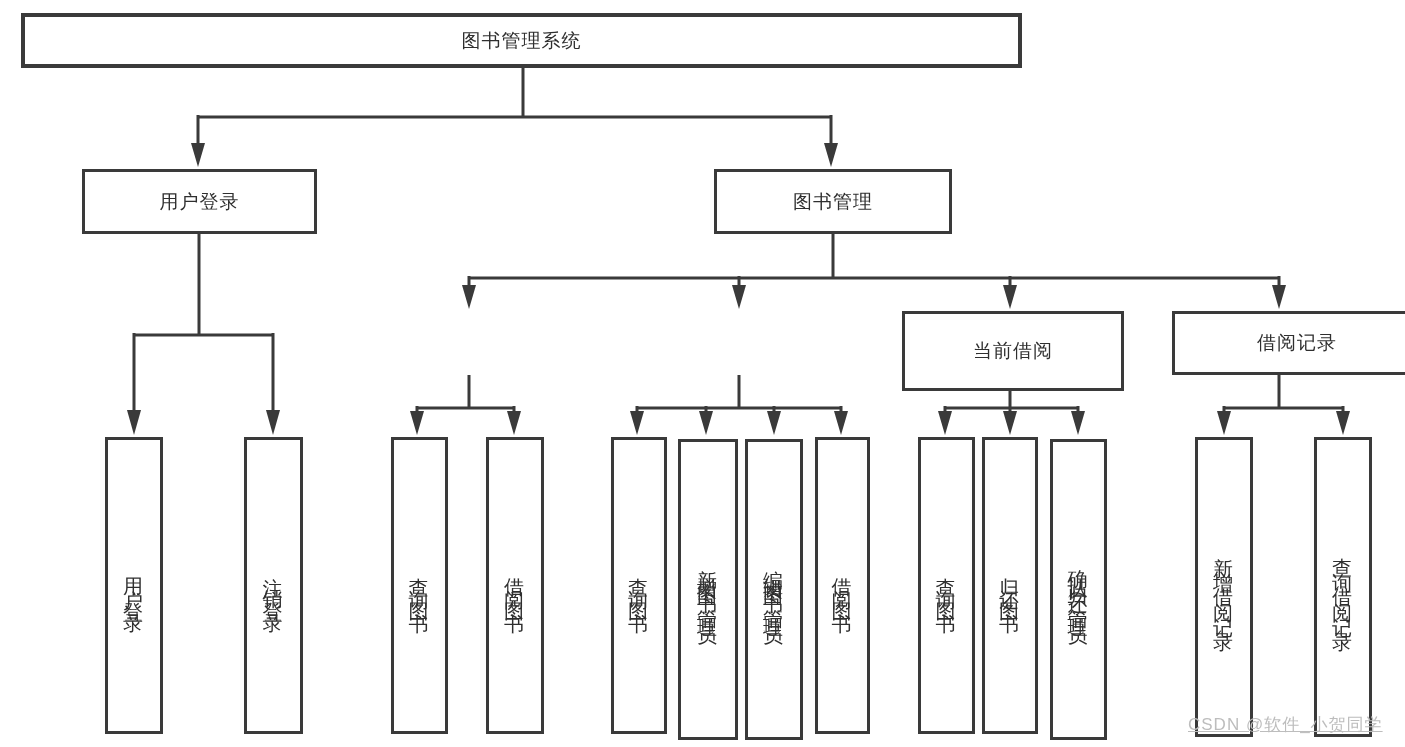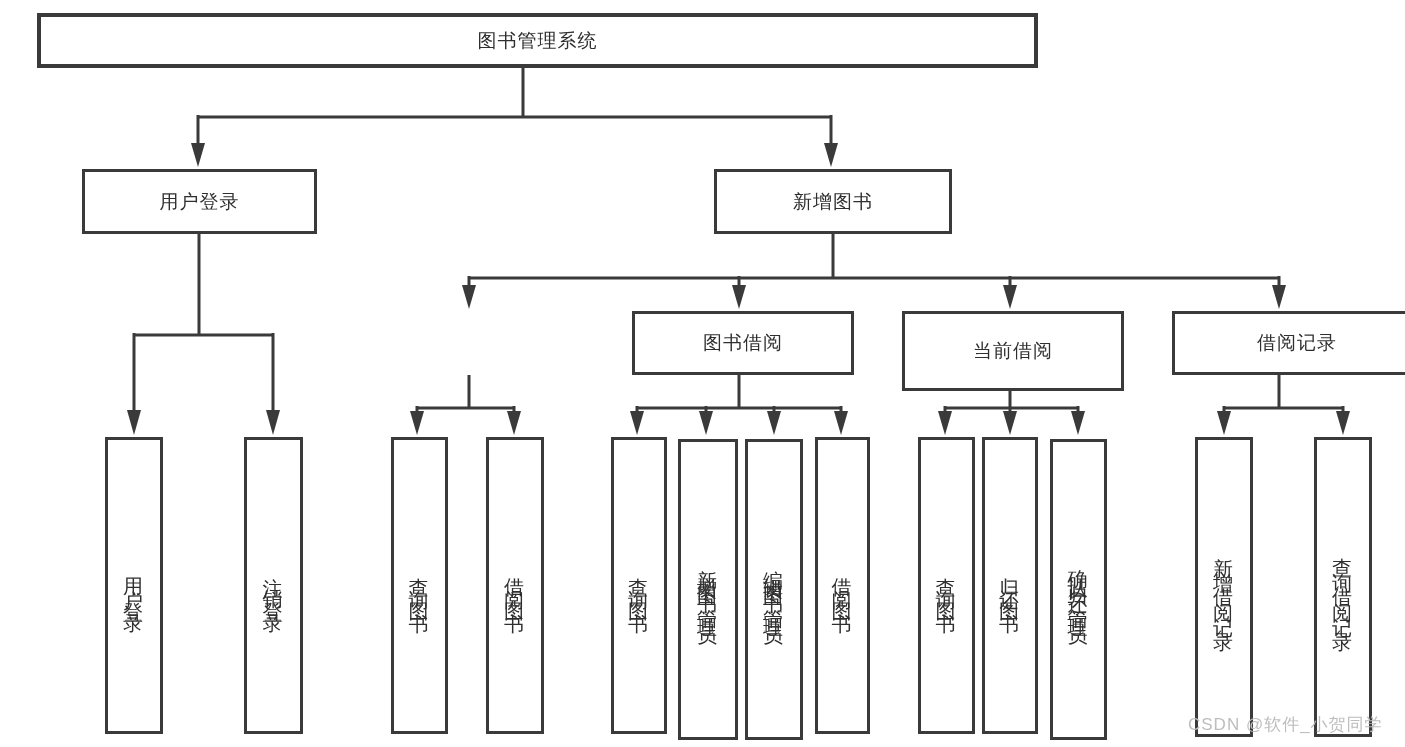--- a/index.html
+++ b/index.html
@@ -39,20 +39,21 @@
   }
   .s9{letter-spacing:8px;}
   .s6{letter-spacing:15px;}
   .watermark{
     position:absolute;
     left:1188px;top:713px;
     font-size:17px;
     letter-spacing:1px;
     color:var(--wm);
     white-space:nowrap;
+    text-decoration:underline;
   }
 </style>
 </head>
 <body>
 
 <div id="canvas">
 
   <svg id="wires" viewBox="0 0 1405 747" xmlns="http://www.w3.org/2000/svg" aria-hidden="true">
 
     <path d="M523 68 V117 M198 117 H831 M198 115 V146 M831 115 V146"></path>
@@ -82,26 +83,25 @@
     <path d="M1010 375 V408 M945 408 H1078 M945 406 V414 M1010 406 V414 M1078 406 V414"></path>
     <polygon points="938,411 952,411 945,435"></polygon>
     <polygon points="1003,411 1017,411 1010,435"></polygon>
     <polygon points="1071,411 1085,411 1078,435"></polygon>
 
     <path d="M1279 375 V408 M1224 408 H1343 M1224 406 V414 M1343 406 V414"></path>
     <polygon points="1217,411 1231,411 1224,435"></polygon>
     <polygon points="1336,411 1350,411 1343,435"></polygon>
   </svg>
 
-  <div class="box root" style="left:37px;top:13px;width:1001px;height:55px">图书管理系统</div>
+  <div class="box root" style="left:21px;top:13px;width:1001px;height:55px">图书管理系统</div>
 
   <div class="box" style="left:82px;top:169px;width:235px;height:65px">用户登录</div>
-  <div class="box" style="left:714px;top:169px;width:238px;height:65px">新增图书</div>
+  <div class="box" style="left:714px;top:169px;width:238px;height:65px">图书管理</div>
 
-  <div class="box" style="left:632px;top:311px;width:222px;height:64px">图书借阅</div>
   <div class="box" style="left:902px;top:311px;width:222px;height:80px">当前借阅</div>
   <div class="box" style="left:1172px;top:311px;width:250px;height:64px">借阅记录</div>
 
   <div class="box vbox" style="left:105px;top:437px;width:58px;height:297px">用户登录</div>
   <div class="box vbox" style="left:244px;top:437px;width:59px;height:297px">注销登录</div>
 
   <div class="box vbox" style="left:391px;top:437px;width:57px;height:297px">查询图书</div>
   <div class="box vbox" style="left:486px;top:437px;width:58px;height:297px">借阅图书</div>
 
   <div class="box vbox" style="left:611px;top:437px;width:56px;height:297px">查询图书</div>

